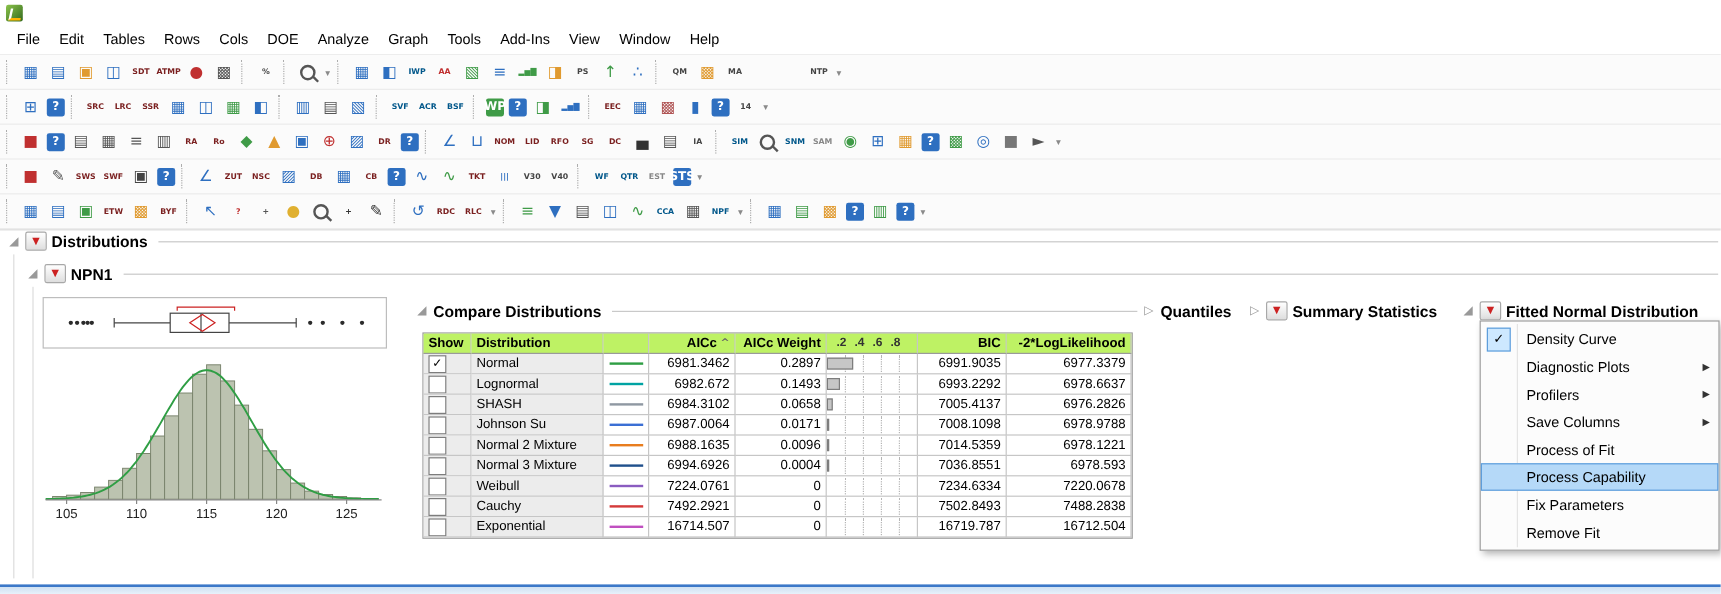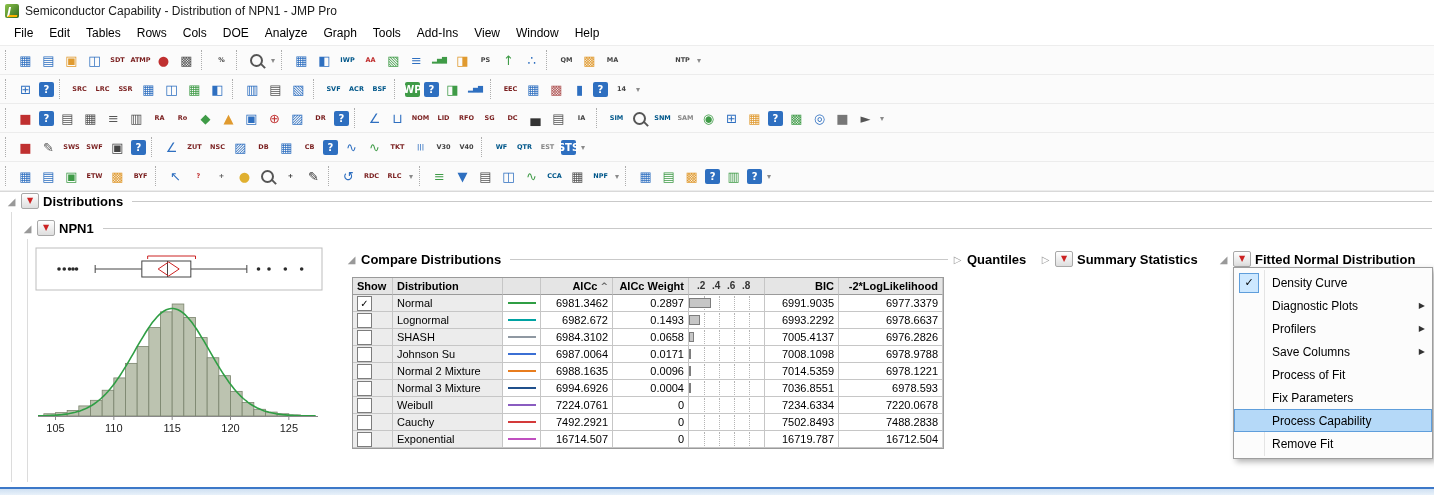--- a/index.html
+++ b/index.html
@@ -39,21 +39,21 @@
   .rtri{color:#cc2222;font-size:8px;line-height:1;}
   .otitle{font-weight:bold;font-size:13px;}
   .hline{flex:1;border-top:1px solid #c9c9c9;margin-left:5px;}
   .vline{position:absolute;width:0;border-left:1px solid #dcdcdc;}
 
   
   .cmp-table{position:absolute;left:352px;top:277px;border:1px solid #9a9a9a;background:#fff;}
   .trow{display:flex;height:17px;}
   .c{box-sizing:border-box;border-right:1px solid #c6c6c6;border-bottom:1px solid #c6c6c6;
      display:flex;align-items:center;padding:0 4px;font-size:11px;overflow:hidden;white-space:nowrap;}
-  .hc{background:#e5e5e5;font-weight:bold;border-bottom-color:#9a9a9a;}
+  .hc{background:#bef264;font-weight:bold;border-bottom-color:#9a9a9a;}
   .num{justify-content:flex-end;}
   .w-show{width:40px}.w-dist{width:110px}.w-color{width:38px}.w-aicc{width:72px}
   .w-weight{width:76px}.w-bars{width:76px;position:relative;padding:0;}.w-bic{width:74px}.w-ll{width:104px}
   .show-cell,.dist-cell{background:#ececec;}
   .cb{width:13px;height:13px;border:1px solid #7d7d7d;background:#fff;display:flex;align-items:center;
       justify-content:center;font-size:10px;font-weight:bold;font-family:"DejaVu Sans",sans-serif;}
   .swatch{width:28px;height:2px;margin:0 auto;}
   .gl{position:absolute;top:1px;bottom:1px;border-left:1px dotted #b5b5b5;}
   .bar{position:absolute;left:0;top:3px;height:10px;background:#c6c6c6;border:1px solid #7d7d7d;box-sizing:border-box;}
   .sortc{color:#666;font-size:9px;margin-left:3px;font-family:"DejaVu Sans",sans-serif;}
@@ -73,21 +73,20 @@
   
   #dist-graph{position:absolute;left:34px;top:246px;}
   .bottom-strip{position:absolute;left:0;right:0;bottom:0;height:8px;
                 background:linear-gradient(to bottom,#3c78c8 0,#3c78c8 2px,#cfe0f2 2px,#e8f1fa 100%);}
 </style>
 </head>
 <body>
 
 <div class="titlebar">
   <span class="jmp-logo"></span>
-  <span class="wtitle">Semiconductor Capability - Distribution of NPN1 - JMP Pro</span>
 </div>
 
 <div class="menubar" id="menubar">
     <span class="mitem">File</span>
     <span class="mitem">Edit</span>
     <span class="mitem">Tables</span>
     <span class="mitem">Rows</span>
     <span class="mitem">Cols</span>
     <span class="mitem">DOE</span>
     <span class="mitem">Analyze</span>
@@ -617,27 +616,27 @@
     </div>
     <div class="cmi">
       <span class="mgut"></span>
       <span class="mlabel">Save Columns</span>
       <span class="msub">▶</span>
     </div>
     <div class="cmi">
       <span class="mgut"></span>
       <span class="mlabel">Process of Fit</span>
     </div>
+    <div class="cmi" style="background: rgb(181, 217, 248); outline: rgb(95, 158, 219) solid 1px; outline-offset: -1px;">
+      <span class="mgut"></span>
+      <span class="mlabel">Process Capability</span>
+    </div>
     <div class="cmi">
       <span class="mgut"></span>
       <span class="mlabel">Fix Parameters</span>
     </div>
-    <div class="cmi" style="background: rgb(181, 217, 248); outline: rgb(95, 158, 219) solid 1px; outline-offset: -1px;">
-      <span class="mgut"></span>
-      <span class="mlabel">Process Capability</span>
-    </div>
     <div class="cmi">
       <span class="mgut"></span>
       <span class="mlabel">Remove Fit</span>
     </div>
   </div>
 
 <div class="bottom-strip"></div>
 
 </body></html>

